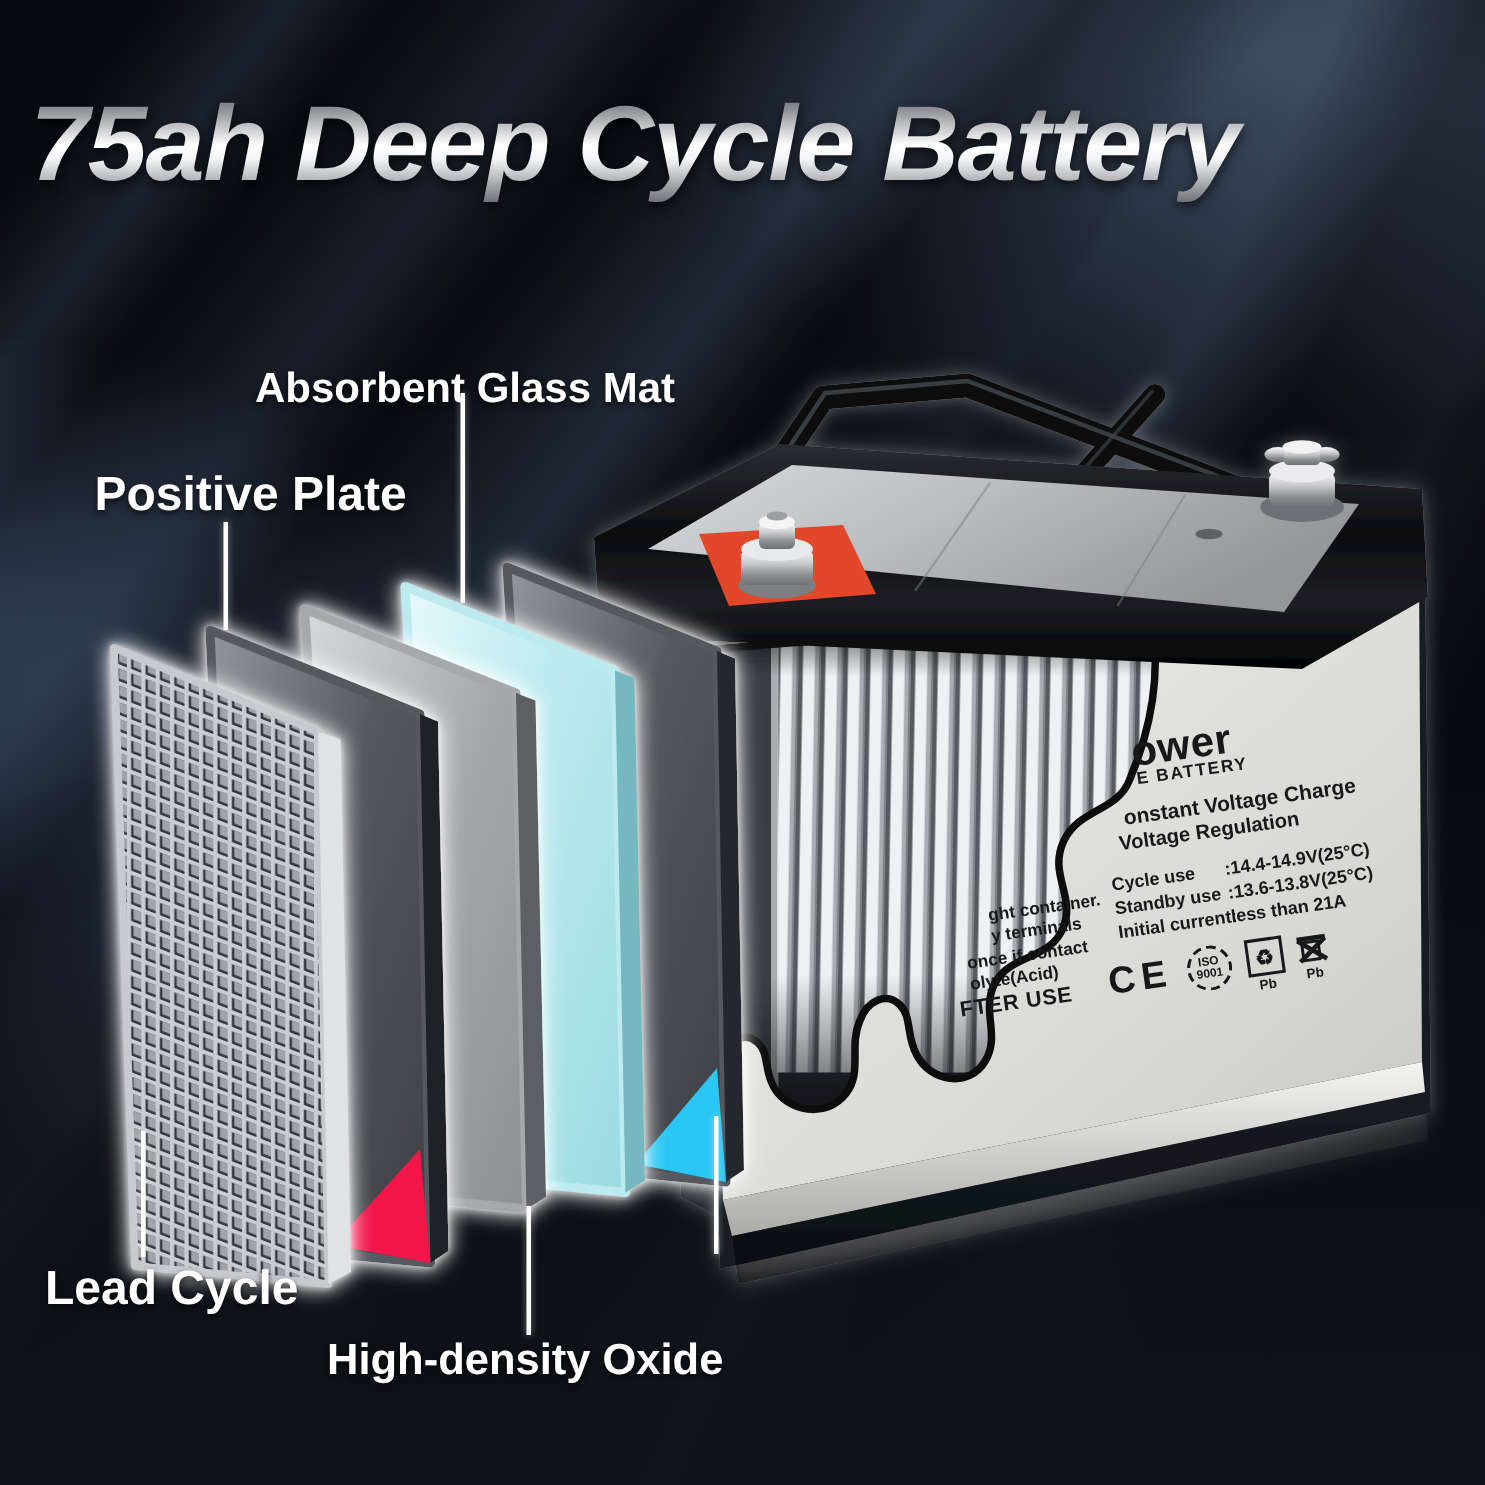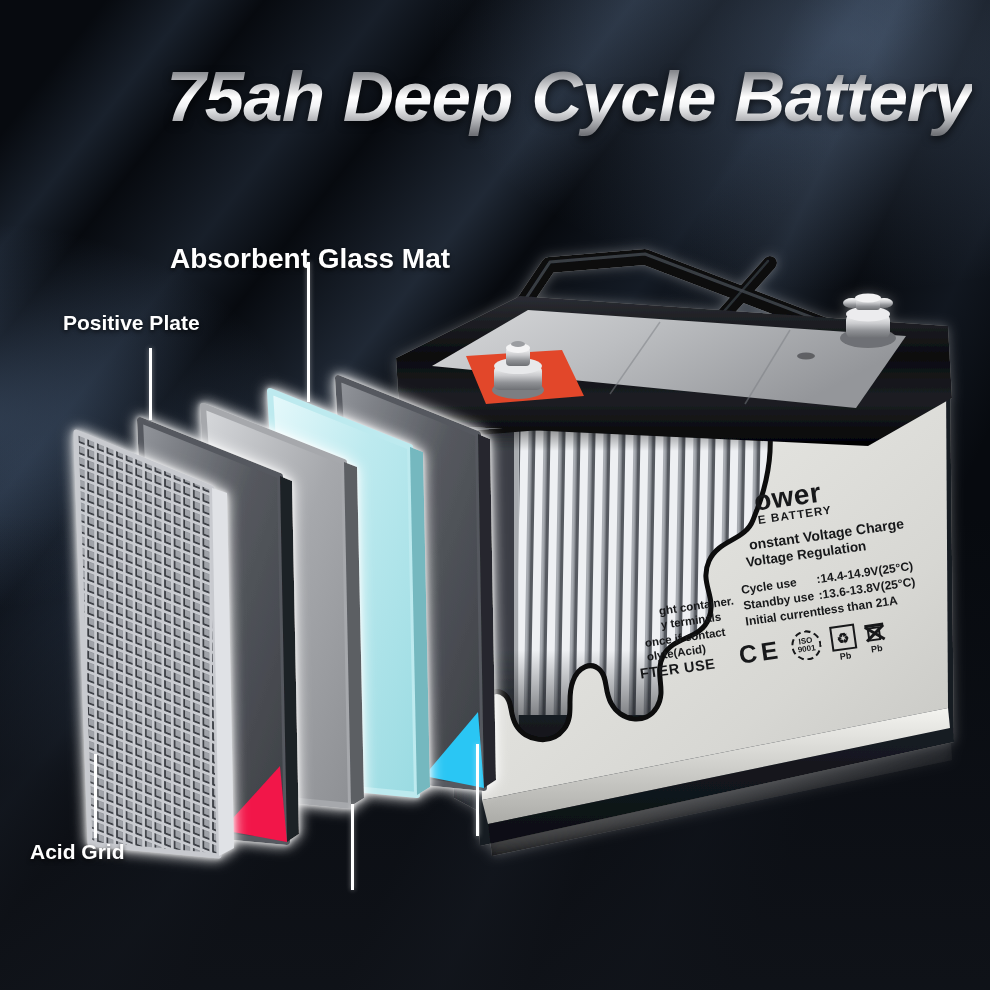--- a/index.html
+++ b/index.html
@@ -12,27 +12,27 @@
       radial-gradient(700px 420px at 86% 4%, rgba(130,158,196,.30), rgba(130,158,196,0) 60%),
       radial-gradient(420px 260px at 8% 62%, rgba(70,95,130,.22), rgba(70,95,130,0) 70%),
       linear-gradient(128deg, rgba(0,0,0,0) 6%, rgba(96,124,160,.20) 11%, rgba(8,11,16,0) 15%,
         rgba(110,140,180,.16) 22%, rgba(8,11,16,0) 27%, rgba(120,150,190,.22) 36%,
         rgba(8,11,16,0) 41%, rgba(100,130,170,.14) 49%, rgba(8,11,16,0) 54%),
       linear-gradient(115deg, rgba(0,0,0,0) 55%, rgba(130,160,200,.18) 62%, rgba(0,0,0,0) 68%,
         rgba(90,115,150,.12) 75%, rgba(0,0,0,0) 82%),
       #070a0f;}
   .bg::after{content:"";position:absolute;inset:0;
     background:linear-gradient(180deg, rgba(10,13,18,0) 52%, rgba(13,16,22,.75) 78%, rgba(16,19,25,.9) 100%);}
-  .headline{position:absolute;left:20px;top:58px;width:952px;margin:0;text-align:right;
+  .headline{position:absolute;left:20px;top:58px;width:952px;margin:0;text-align:left;
     font-style:italic;font-weight:700;font-size:71px;line-height:1.1;letter-spacing:-1px;white-space:nowrap;
     background:linear-gradient(180deg,#63656a 2%,#8a8c91 18%,#ffffff 50%,#f2f3f5 62%,#717378 98%);
     -webkit-background-clip:text;background-clip:text;color:transparent;
     filter:drop-shadow(0 3px 4px rgba(0,0,0,.65));}
   .scene{position:absolute;left:0;top:0;}
-  .callout{position:absolute;color:#fff;font-weight:700;font-size:21px;white-space:nowrap;
+  .callout{position:absolute;color:#fff;font-weight:700;font-size:32px;white-space:nowrap;
     text-shadow:0 2px 4px rgba(0,0,0,.7);}
   .lline{position:absolute;width:3px;background:#fff;box-shadow:0 0 5px rgba(255,255,255,.45);}
   .lbl{position:absolute;color:#17181a;font-weight:700;transform:rotate(-8deg);transform-origin:left top;white-space:nowrap;}
   .brand{font-size:28px;letter-spacing:.5px;}
   .brandsub{font-size:11.5px;letter-spacing:1.2px;}
   .lheading{font-size:14px;}
   .lsubheading{font-size:13.5px;}
   .specs{font-size:12px;line-height:16px;}
   .specrow{display:flex;}
   .specname{width:76px;}
@@ -233,23 +233,24 @@
       <polygon points="212,488 227,493 234,848 219,856" fill="#e0e2e6"></polygon>
     </g>
   </svg>
 
   <div class="callout" style="left:170px;top:243px;font-size:28px;">Absorbent Glass Mat</div>
   <div class="lline" style="left:307px;top:262px;height:140px;"></div>
 
   <div class="callout" style="left:63px;top:311px;">Positive Plate</div>
   <div class="lline" style="left:149px;top:348px;height:72px;"></div>
 
-  <div class="callout" style="left:30px;top:840px;">Acid Grid</div>
+  <div class="callout" style="left:30px;top:840px;">Lead Cycle</div>
   <div class="lline" style="left:94px;top:754px;height:84px;"></div>
 
+  <div class="callout" style="left:218px;top:891px;font-size:29px;">High-density Oxide</div>
   <div class="lline" style="left:351px;top:804px;height:86px;"></div>
 
   <div class="lline" style="left:476px;top:744px;height:92px;"></div>
 
   <div class="lbl brand" style="left:752px;top:486px;">ower</div>
   <div class="lbl brandsub" style="left:757px;top:514px;">E BATTERY</div>
   <div class="lbl lheading" style="left:748px;top:537px;">onstant Voltage Charge</div>
   <div class="lbl lsubheading" style="left:745px;top:555px;">Voltage Regulation</div>
 
   <div class="lbl specs" style="left:740px;top:582px;">

